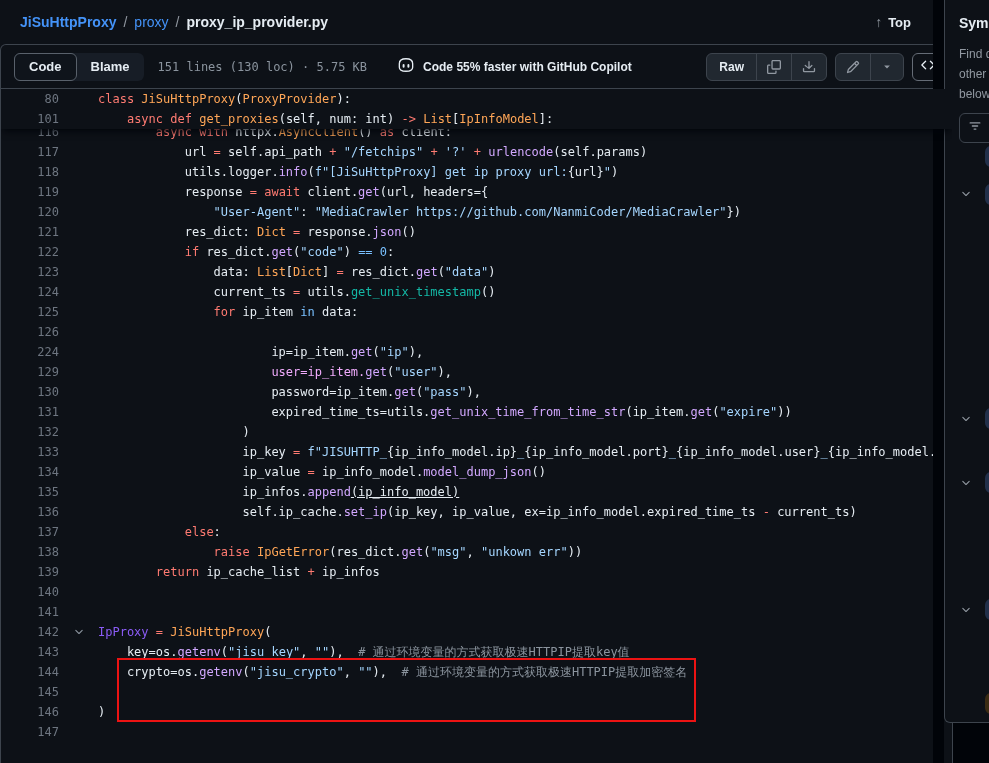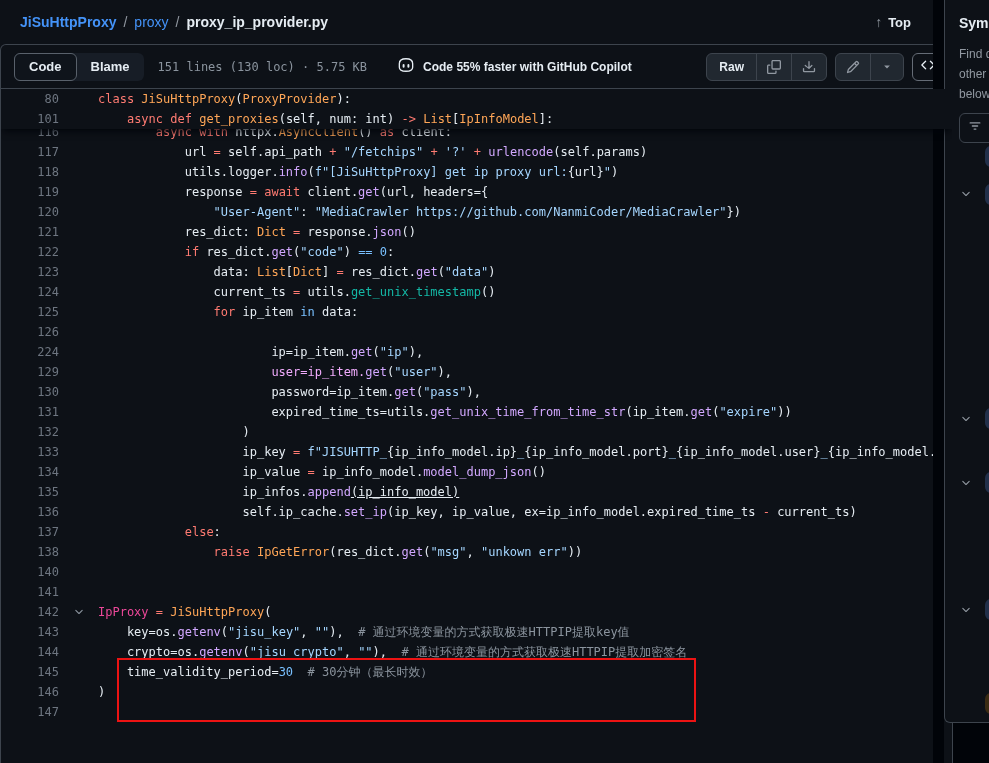--- a/index.html
+++ b/index.html
@@ -183,28 +183,29 @@
             <div class="cl"><div class="ln">129</div><div class="exp"></div><div class="ct"><span style="color: #f0abfc;">                        user=ip_item.</span><span style="color: rgb(210, 168, 255);">get</span><span style="color: rgb(230, 237, 243);">(</span><span style="color: rgb(165, 214, 255);">"user"</span><span style="color: rgb(230, 237, 243);">),</span></div></div>
             <div class="cl"><div class="ln">130</div><div class="exp"></div><div class="ct"><span style="color: rgb(230, 237, 243);">                        password=ip_item.</span><span style="color: rgb(210, 168, 255);">get</span><span style="color: rgb(230, 237, 243);">(</span><span style="color: rgb(165, 214, 255);">"pass"</span><span style="color: rgb(230, 237, 243);">),</span></div></div>
             <div class="cl"><div class="ln">131</div><div class="exp"></div><div class="ct"><span style="color: rgb(230, 237, 243);">                        expired_time_ts=utils.</span><span style="color: rgb(210, 168, 255);">get_unix_time_from_time_str</span><span style="color: rgb(230, 237, 243);">(ip_item.</span><span style="color: rgb(210, 168, 255);">get</span><span style="color: rgb(230, 237, 243);">(</span><span style="color: rgb(165, 214, 255);">"expire"</span><span style="color: rgb(230, 237, 243);">))</span></div></div>
             <div class="cl"><div class="ln">132</div><div class="exp"></div><div class="ct"><span style="color: rgb(230, 237, 243);">                    )</span></div></div>
             <div class="cl"><div class="ln">133</div><div class="exp"></div><div class="ct"><span style="color: rgb(230, 237, 243);">                    ip_key </span><span style="color: rgb(255, 123, 114);">=</span><span style="color: rgb(230, 237, 243);"> </span><span style="color: rgb(165, 214, 255);">f"JISUHTTP_</span><span style="color: rgb(230, 237, 243);">{ip_info_model.ip}</span><span style="color: rgb(165, 214, 255);">_</span><span style="color: rgb(230, 237, 243);">{ip_info_model.port}</span><span style="color: rgb(165, 214, 255);">_</span><span style="color: rgb(230, 237, 243);">{ip_info_model.user}</span><span style="color: rgb(165, 214, 255);">_</span><span style="color: rgb(230, 237, 243);">{ip_info_model.password}</span></div></div>
             <div class="cl"><div class="ln">134</div><div class="exp"></div><div class="ct"><span style="color: rgb(230, 237, 243);">                    ip_value </span><span style="color: rgb(255, 123, 114);">=</span><span style="color: rgb(230, 237, 243);"> ip_info_model.</span><span style="color: rgb(210, 168, 255);">model_dump_json</span><span style="color: rgb(230, 237, 243);">()</span></div></div>
             <div class="cl"><div class="ln">135</div><div class="exp"></div><div class="ct"><span style="color: rgb(230, 237, 243);">                    ip_infos.</span><span style="color: rgb(210, 168, 255);">append</span><span style="color: rgb(230, 237, 243); text-decoration: underline;">(ip_info_model)</span></div></div>
             <div class="cl"><div class="ln">136</div><div class="exp"></div><div class="ct"><span style="color: rgb(230, 237, 243);">                    self.ip_cache.</span><span style="color: rgb(210, 168, 255);">set_ip</span><span style="color: rgb(230, 237, 243);">(ip_key, ip_value, ex=ip_info_model.expired_time_ts </span><span style="color: rgb(255, 123, 114);">-</span><span style="color: rgb(230, 237, 243);"> current_ts)</span></div></div>
             <div class="cl"><div class="ln">137</div><div class="exp"></div><div class="ct"><span style="color: rgb(230, 237, 243);">            </span><span style="color: rgb(255, 123, 114);">else</span><span style="color: rgb(230, 237, 243);">:</span></div></div>
             <div class="cl"><div class="ln">138</div><div class="exp"></div><div class="ct"><span style="color: rgb(230, 237, 243);">                </span><span style="color: rgb(255, 123, 114);">raise</span><span style="color: rgb(230, 237, 243);"> </span><span style="color: rgb(255, 166, 87);">IpGetError</span><span style="color: rgb(230, 237, 243);">(res_dict.</span><span style="color: rgb(210, 168, 255);">get</span><span style="color: rgb(230, 237, 243);">(</span><span style="color: rgb(165, 214, 255);">"msg"</span><span style="color: rgb(230, 237, 243);">, </span><span style="color: rgb(165, 214, 255);">"unkown err"</span><span style="color: rgb(230, 237, 243);">))</span></div></div>
+            <div class="cl"><div class="ln">139</div><div class="exp"></div><div class="ct"><span style="color: rgb(230, 237, 243);">        </span><span style="color: rgb(255, 123, 114);">return</span><span style="color: rgb(230, 237, 243);"> ip_cache_list </span><span style="color: rgb(255, 123, 114);">+</span><span style="color: rgb(230, 237, 243);"> ip_infos</span></div></div>
             <div class="cl"><div class="ln">140</div><div class="exp"></div><div class="ct"></div></div>
             <div class="cl"><div class="ln">141</div><div class="exp"></div><div class="ct"></div></div>
             <div class="cl"><div class="ln">142</div><div class="exp"><svg width="12" height="12" viewBox="0 0 16 16" fill="#8b949e">
                   <path d="M12.78 5.22a.749.749 0 0 1 0 1.06l-4.25 4.25a.749.749 0 0 1-1.06 0L3.22 6.28a.749.749 0 1 1 1.06-1.06L8 8.939l3.72-3.719a.749.749 0 0 1 1.06 0Z"></path>
-                </svg></div><div class="ct"><span style="color: #ec4899;">IpProxy</span><span style="color: rgb(230, 237, 243);"> </span><span style="color: rgb(255, 123, 114);">=</span><span style="color: rgb(230, 237, 243);"> </span><span style="color: rgb(255, 166, 87);">JiSuHttpProxy</span><span style="color: rgb(230, 237, 243);">(</span></div></div>
+                </svg></div><div class="ct"><span style="color: #8b5cf6;">IpProxy</span><span style="color: rgb(230, 237, 243);"> </span><span style="color: rgb(255, 123, 114);">=</span><span style="color: rgb(230, 237, 243);"> </span><span style="color: rgb(255, 166, 87);">JiSuHttpProxy</span><span style="color: rgb(230, 237, 243);">(</span></div></div>
             <div class="cl"><div class="ln">143</div><div class="exp"></div><div class="ct"><span style="color: rgb(230, 237, 243);">    key=os.</span><span style="color: rgb(210, 168, 255);">getenv</span><span style="color: rgb(230, 237, 243);">(</span><span style="color: rgb(165, 214, 255);">"jisu_key"</span><span style="color: rgb(230, 237, 243);">, </span><span style="color: rgb(165, 214, 255);">""</span><span style="color: rgb(230, 237, 243);">),  </span><span style="color: rgb(139, 148, 158);"># 通过环境变量的方式获取极速HTTPIP提取key值</span></div></div>
             <div class="cl"><div class="ln">144</div><div class="exp"></div><div class="ct"><span style="color: rgb(230, 237, 243);">    crypto=os.</span><span style="color: rgb(210, 168, 255);">getenv</span><span style="color: rgb(230, 237, 243);">(</span><span style="color: rgb(165, 214, 255);">"jisu_crypto"</span><span style="color: rgb(230, 237, 243);">, </span><span style="color: rgb(165, 214, 255);">""</span><span style="color: rgb(230, 237, 243);">),  </span><span style="color: rgb(139, 148, 158);"># 通过环境变量的方式获取极速HTTPIP提取加密签名</span></div></div>
-            <div class="cl"><div class="ln">145</div><div class="exp"></div><div class="ct"><span style="color: rgb(230, 237, 243);">    time_validity_period=</span><span style="color: rgb(121, 192, 255);">30</span><span style="color: rgb(230, 237, 243);">  </span><span style="color: rgb(139, 148, 158);"># 30分钟（最长时效）</span></div></div>
+            <div class="cl"><div class="ln">145</div><div class="exp"></div></div>
             <div class="cl"><div class="ln">146</div><div class="exp"></div><div class="ct"><span style="color: rgb(230, 237, 243);">)</span></div></div>
             <div class="cl"><div class="ln">147</div><div class="exp"></div><div class="ct"></div></div>
           </div>
         <div class="sticky" id="sticky-lines">
             <div class="cl"><div class="ln">80</div><div class="exp"></div><div class="ct"><span style="color: rgb(255, 123, 114);">class</span><span style="color: rgb(230, 237, 243);"> </span><span style="color: rgb(255, 166, 87);">JiSuHttpProxy</span><span style="color: rgb(230, 237, 243);">(</span><span style="color: rgb(255, 166, 87);">ProxyProvider</span><span style="color: rgb(230, 237, 243);">):</span></div></div>
             <div class="cl"><div class="ln">101</div><div class="exp"></div><div class="ct"><span style="color: rgb(230, 237, 243);">    </span><span style="color: rgb(255, 123, 114);">async</span><span style="color: rgb(230, 237, 243);"> </span><span style="color: rgb(255, 123, 114);">def</span><span style="color: rgb(230, 237, 243);"> </span><span style="color: rgb(255, 166, 87);">get_proxies</span><span style="color: rgb(230, 237, 243);">(self, num: int) </span><span style="color: rgb(255, 123, 114);">-&gt;</span><span style="color: rgb(230, 237, 243);"> </span><span style="color: rgb(255, 166, 87);">List</span><span style="color: rgb(230, 237, 243);">[</span><span style="color: rgb(255, 166, 87);">IpInfoModel</span><span style="color: rgb(230, 237, 243);">]:</span></div></div>
           </div>
         <div class="red-box"></div>
       </div>
 

